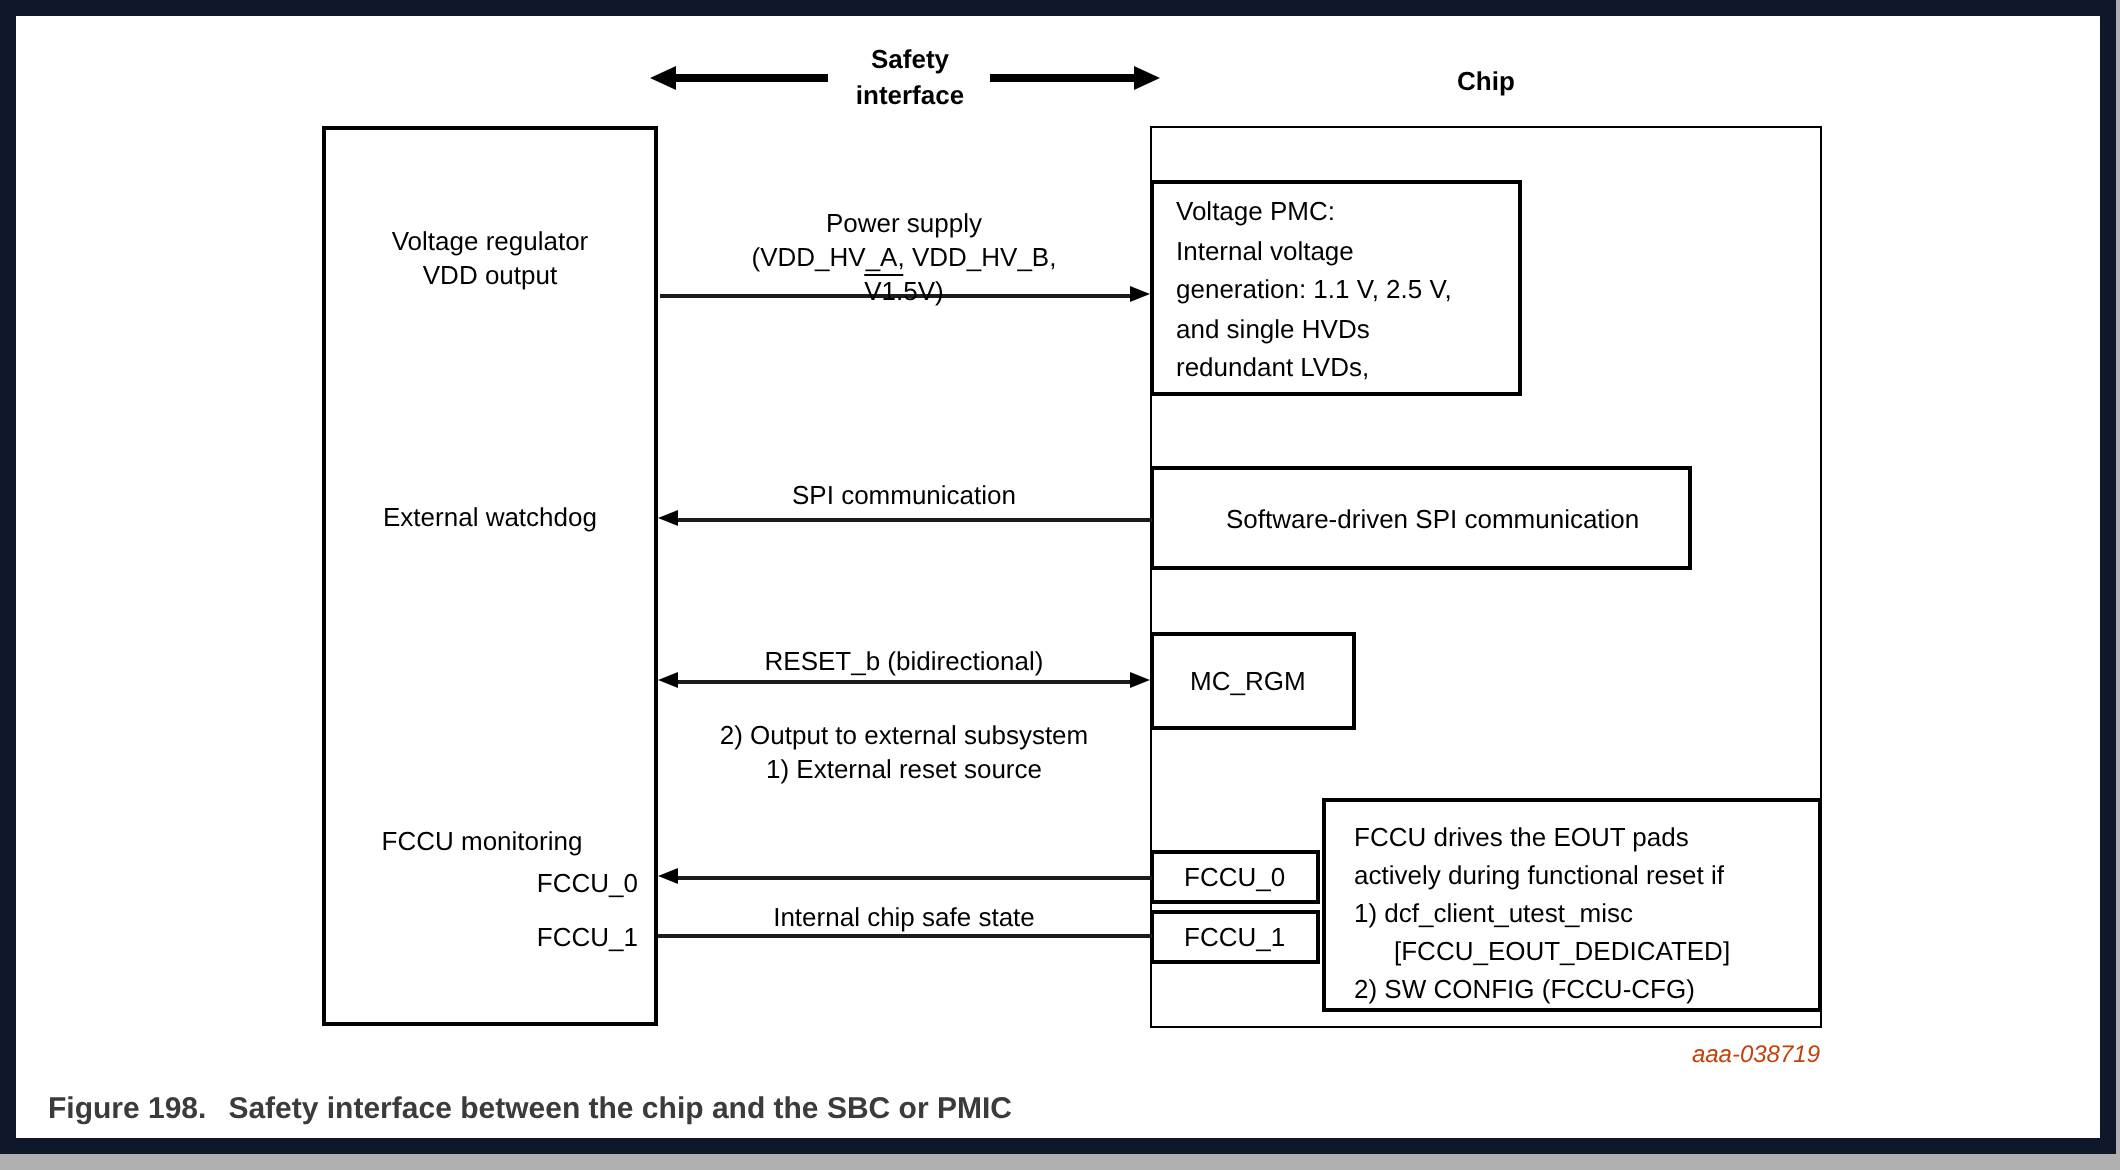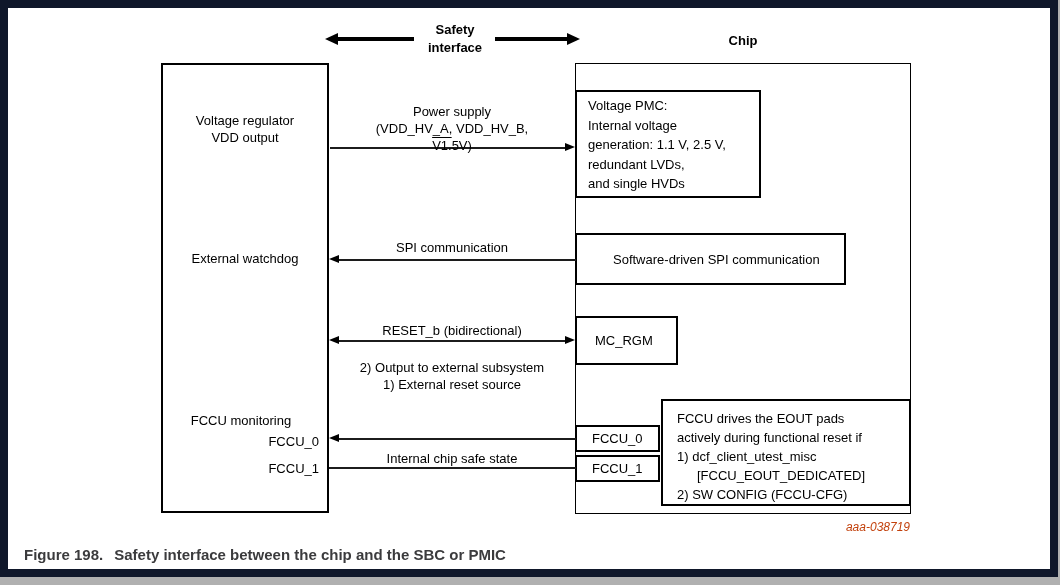--- a/index.html
+++ b/index.html
@@ -62,22 +62,22 @@
     <div class="abs txt rgt" style="left:153px;top:425px;width:158px;">FCCU_0</div>
     <div class="abs txt rgt" style="left:153px;top:452px;width:158px;">FCCU_1</div>
 
     <div class="chipbox" style="left:567px;top:55px;width:336px;height:451px;"></div>
 
     <div class="innerbox" style="left:567px;top:82px;width:186px;height:108px;"></div>
     <div class="abs lbl-lines" style="left:580px;top:88px;width:170px;">
       <div>Voltage PMC:</div>
       <div>Internal voltage</div>
       <div>generation: 1.1 V, 2.5 V,</div>
+      <div>and single HVDs</div>
       <div>redundant LVDs,</div>
-      <div>and single HVDs</div>
     </div>
 
     <div class="innerbox" style="left:567px;top:225px;width:271px;height:52px;padding-left:36px;">
       <span>Software-driven SPI communication</span>
     </div>
 
     <div class="innerbox" style="left:567px;top:308px;width:103px;height:49px;padding-left:18px;">
       <span>MC_RGM</span>
     </div>
 

